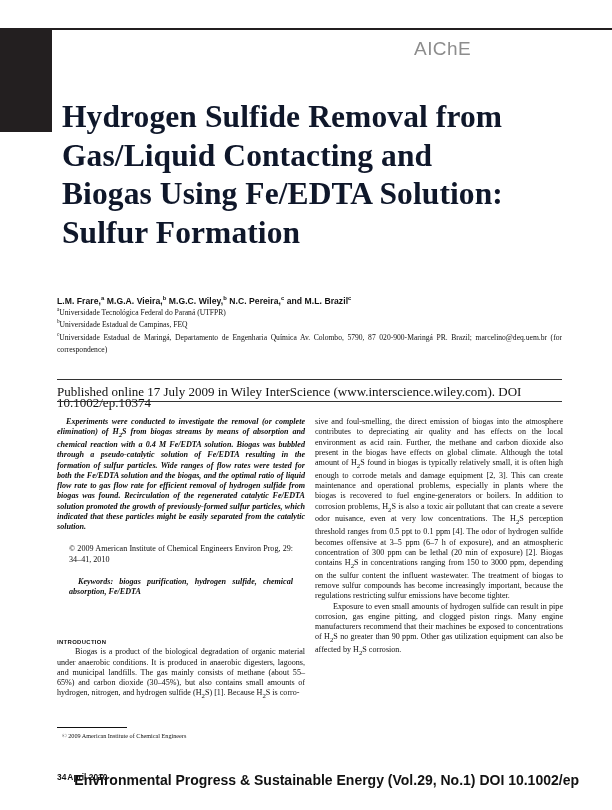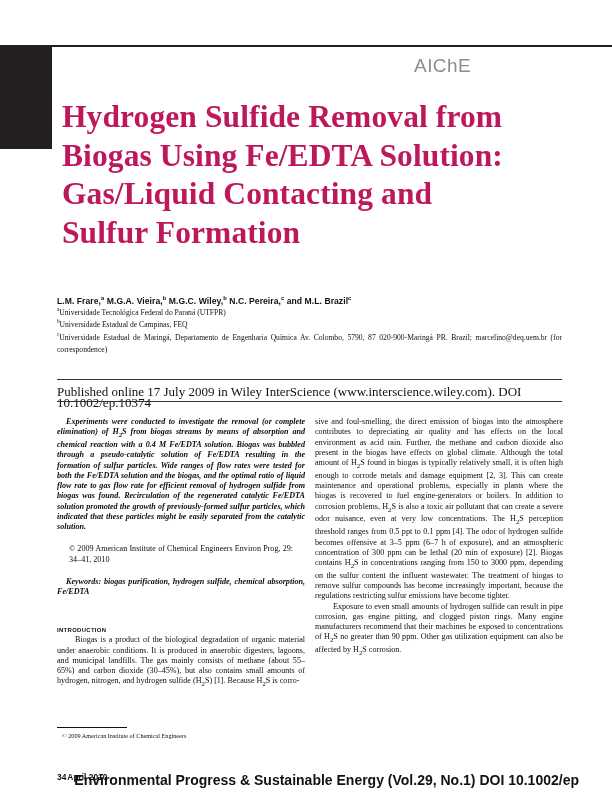--- a/index.html
+++ b/index.html
@@ -14,21 +14,21 @@
     overflow: hidden;
     font-family: "Liberation Serif", "DejaVu Serif", serif;
     color: #000000;
     -webkit-font-smoothing: antialiased;
   }
 
   
   .masthead {
     position: absolute;
     left: 0;
-    top: 45px;
+    top: 28px;
     width: 504px;
     height: 105px;
   }
   .masthead-rule {
     position: absolute;
     left: 52px;
     top: 0;
     width: 560px;
     height: 2px;
     background: #231f20;
@@ -56,21 +56,21 @@
   .title {
     position: absolute;
     left: 62px;
     top: 98px;
     width: 500px;
     font-family: "Liberation Serif", "DejaVu Serif", serif;
     font-weight: bold;
     font-size: 31.5px;
     line-height: 38.5px;
     letter-spacing: 0.1px;
-    color: #be185d;
+    color: #0f172a;
   }
   .title div { white-space: nowrap; }
 
   
   .authors {
     position: absolute;
     left: 57px;
     top: 296px;
     width: 505px;
   }
@@ -144,21 +144,21 @@
     text-align: justify;
     margin: 0;
   }
   .copyline {
     margin: 12px;
     font-style: normal;
     font-weight: normal;
     text-align: justify;
   }
   .keywords {
-    margin: 0;
+    margin: 12px;
     text-indent: 9px;
     font-weight: bold;
     font-style: italic;
     text-align: justify;
   }
   .kw-label { font-style: italic; }
 
   .sec-head {
     margin: 0;
     padding-top: 29px;
@@ -226,22 +226,22 @@
 <body>
 
 <div class="masthead">
   <div class="masthead-rule"></div>
   <div class="masthead-block"></div>
   <div class="brand">AIChE</div>
 </div>
 
 <div class="title">
   <div>Hydrogen Sulfide Removal from</div>
+  <div>Gas/Liquid Contacting and</div>
   <div>Biogas Using Fe/EDTA Solution:</div>
-  <div>Gas/Liquid Contacting and</div>
   <div>Sulfur Formation</div>
 </div>
 
 <div class="authors">
   <div class="author-line" id="byline"><span>L.M. Frare,</span><sup>a</sup><span> M.G.A. Vieira,</span><sup>b</sup><span> M.G.C. Wiley,</span><sup>b</sup><span> N.C. Pereira,</span><sup>c</sup><span> and M.L. Brazil</span><sup>c</sup></div>
   <div class="affil" id="affil-a"><sup>a</sup><span>Universidade Tecnológica Federal do Paraná (UTFPR)</span></div>
   <div class="affil" id="affil-b"><sup>b</sup><span>Universidade Estadual de Campinas, FEQ</span></div>
   <div class="affil affil-c" id="affil-c"><sup>c</sup><span>Universidade Estadual de Maringá, Departamento de Engenharia Química Av. Colombo, 5790, 87 020-900-Maringá PR. Brazil; marcelino@deq.uem.br (for correspondence)</span></div>
 </div>
 

